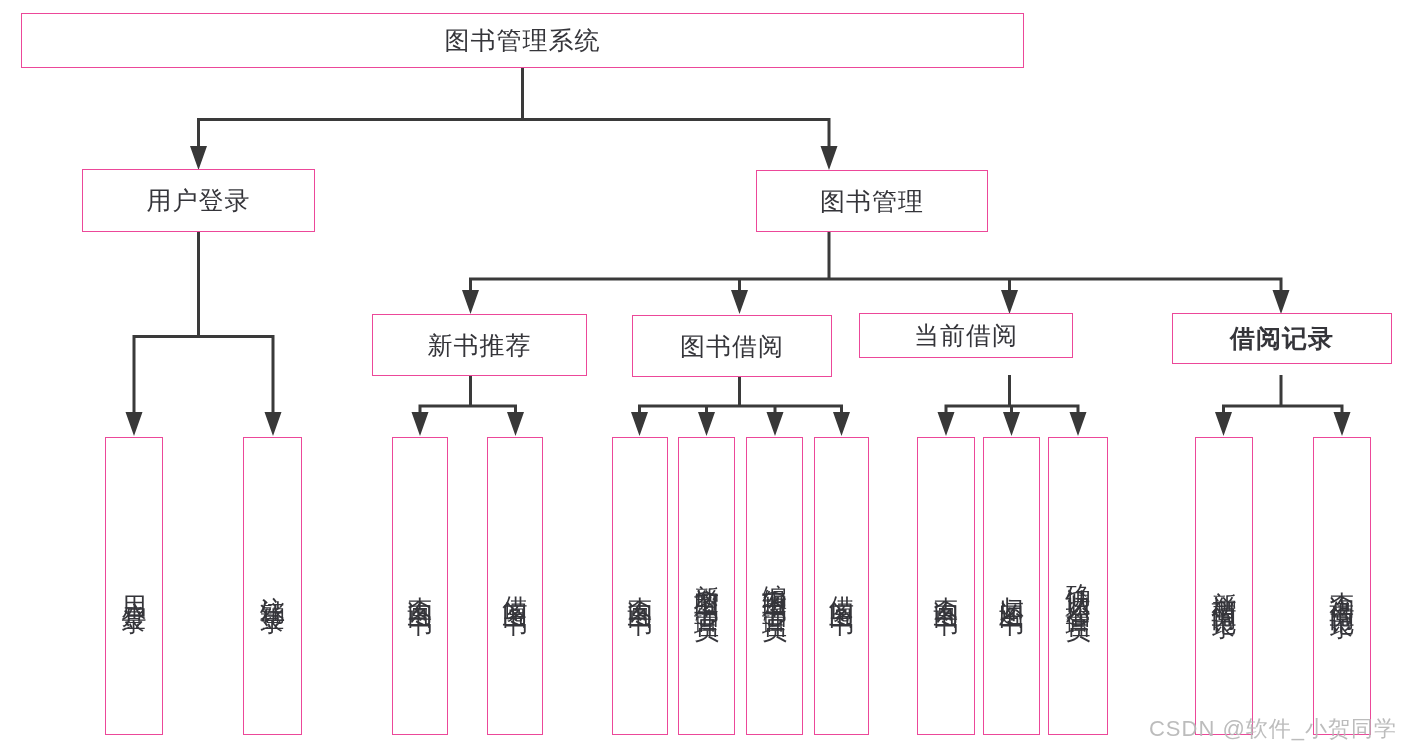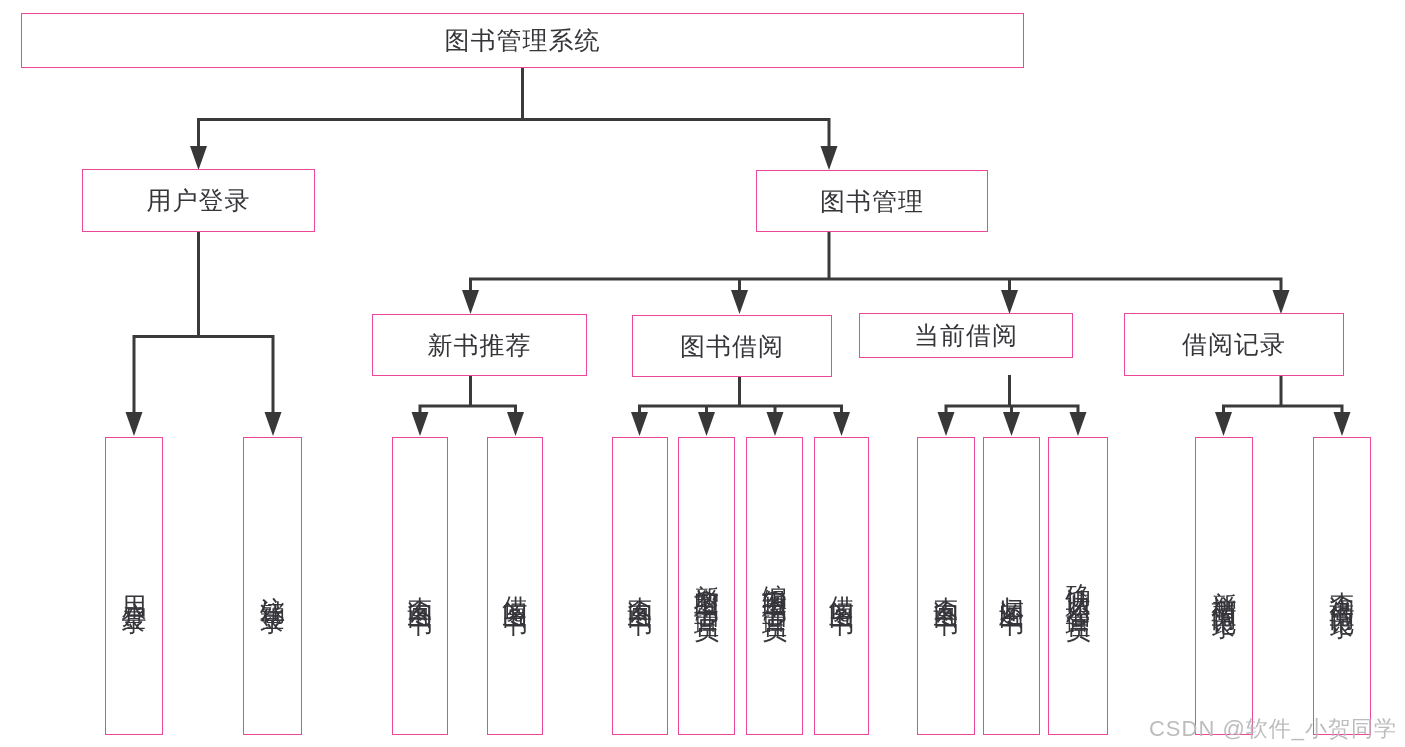--- a/index.html
+++ b/index.html
@@ -110,21 +110,21 @@
   </svg>
 
   <div class="box" style="left:21px; top:13px; width:1003px; height:55px;">图书管理系统</div>
 
   <div class="box" style="left:82px; top:169px; width:233px; height:63px;">用户登录</div>
   <div class="box" style="left:756px; top:170px; width:232px; height:62px;text-align:right;">图书管理</div>
 
   <div class="box" style="left:372px; top:314px; width:215px; height:62px;">新书推荐</div>
   <div class="box" style="left:632px; top:315px; width:200px; height:62px;">图书借阅</div>
   <div class="box" style="left:859px; top:313px; width:214px; height:45px;">当前借阅</div>
-  <div class="box" style="left:1124px; top:313px; width:220px; height:63px;">借阅记录</div>
+  <div class="box" style="left:1172px; top:313px; width:220px; height:51px;font-weight:bold;">借阅记录</div>
 
   <div class="box leaf" style="left:105px; top:437px; width:58px; height:298px;">用户登录</div>
   <div class="box leaf" style="left:243px; top:437px; width:59px; height:298px;">注销登录</div>
 
   <div class="box leaf" style="left:392px; top:437px; width:56px; height:298px;">查询图书</div>
   <div class="box leaf" style="left:487px; top:437px; width:56px; height:298px;">借阅图书</div>
 
   <div class="box leaf" style="left:612px; top:437px; width:56px; height:298px;">查询图书</div>
   <div class="box leaf" style="left:678px; top:437px; width:57px; height:298px;">新增图书（管理员）</div>
   <div class="box leaf" style="left:746px; top:437px; width:57px; height:298px;">编辑图书（管理员）</div>

